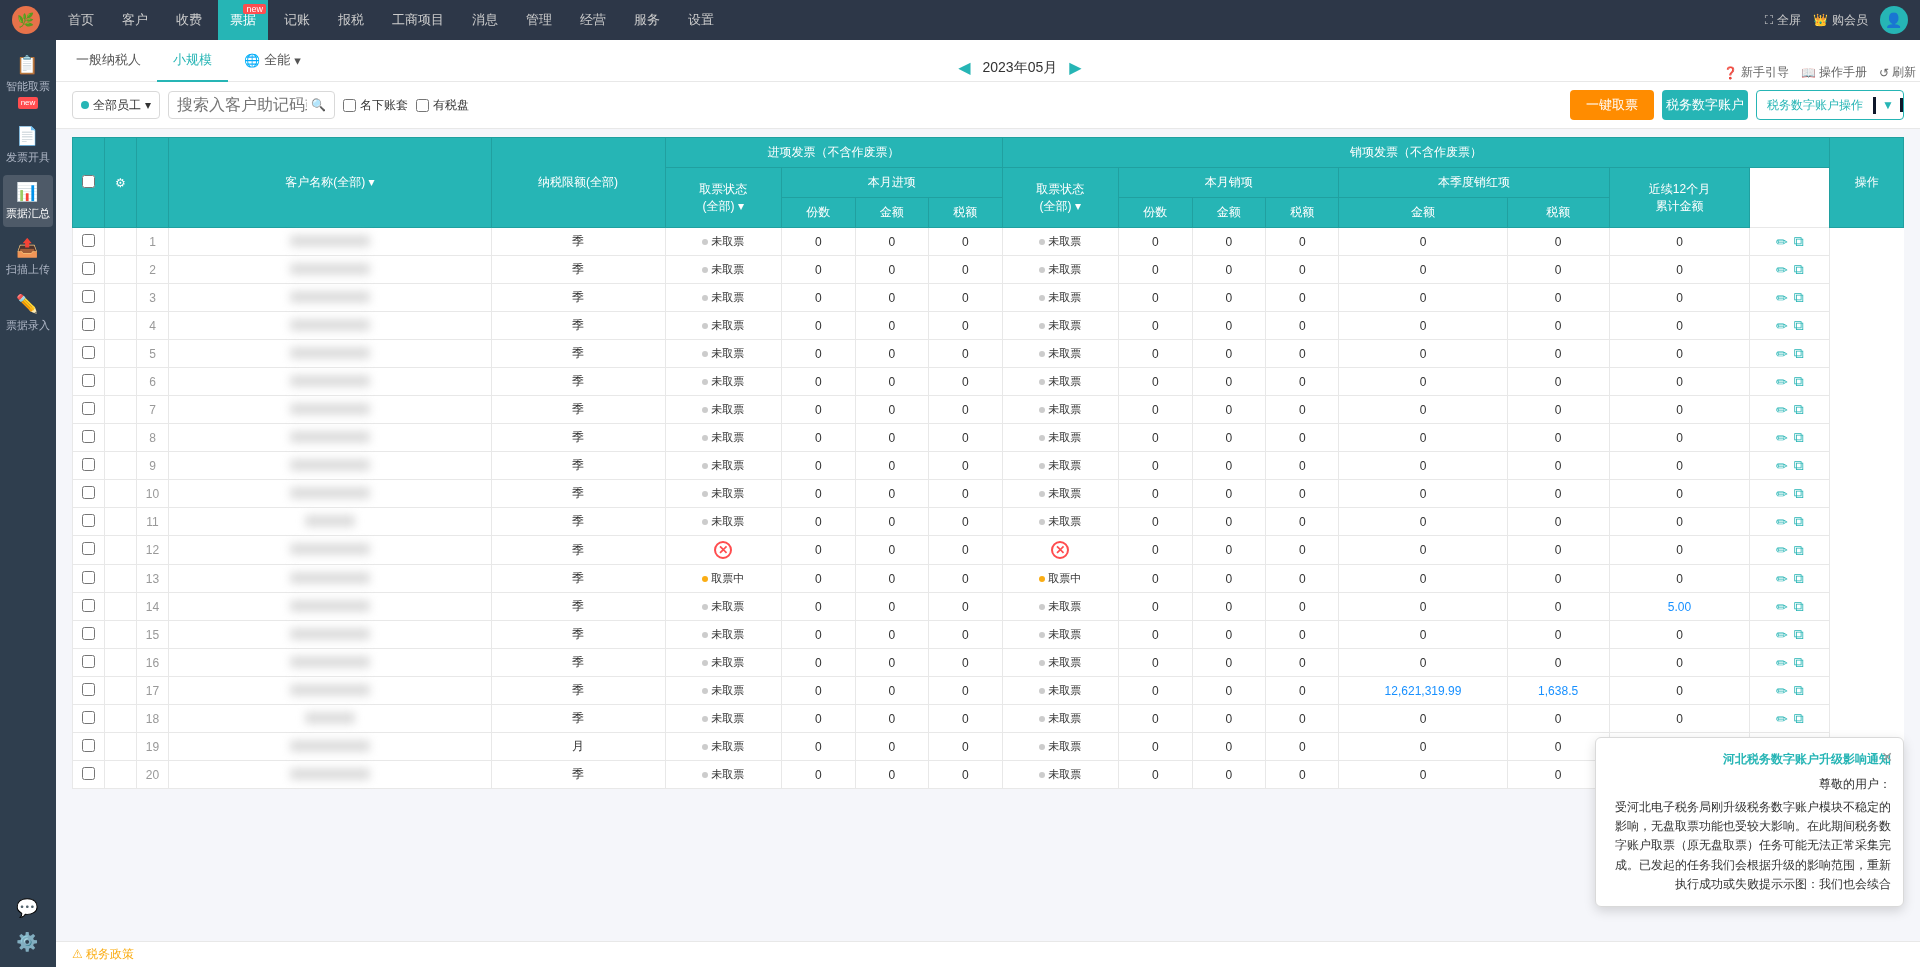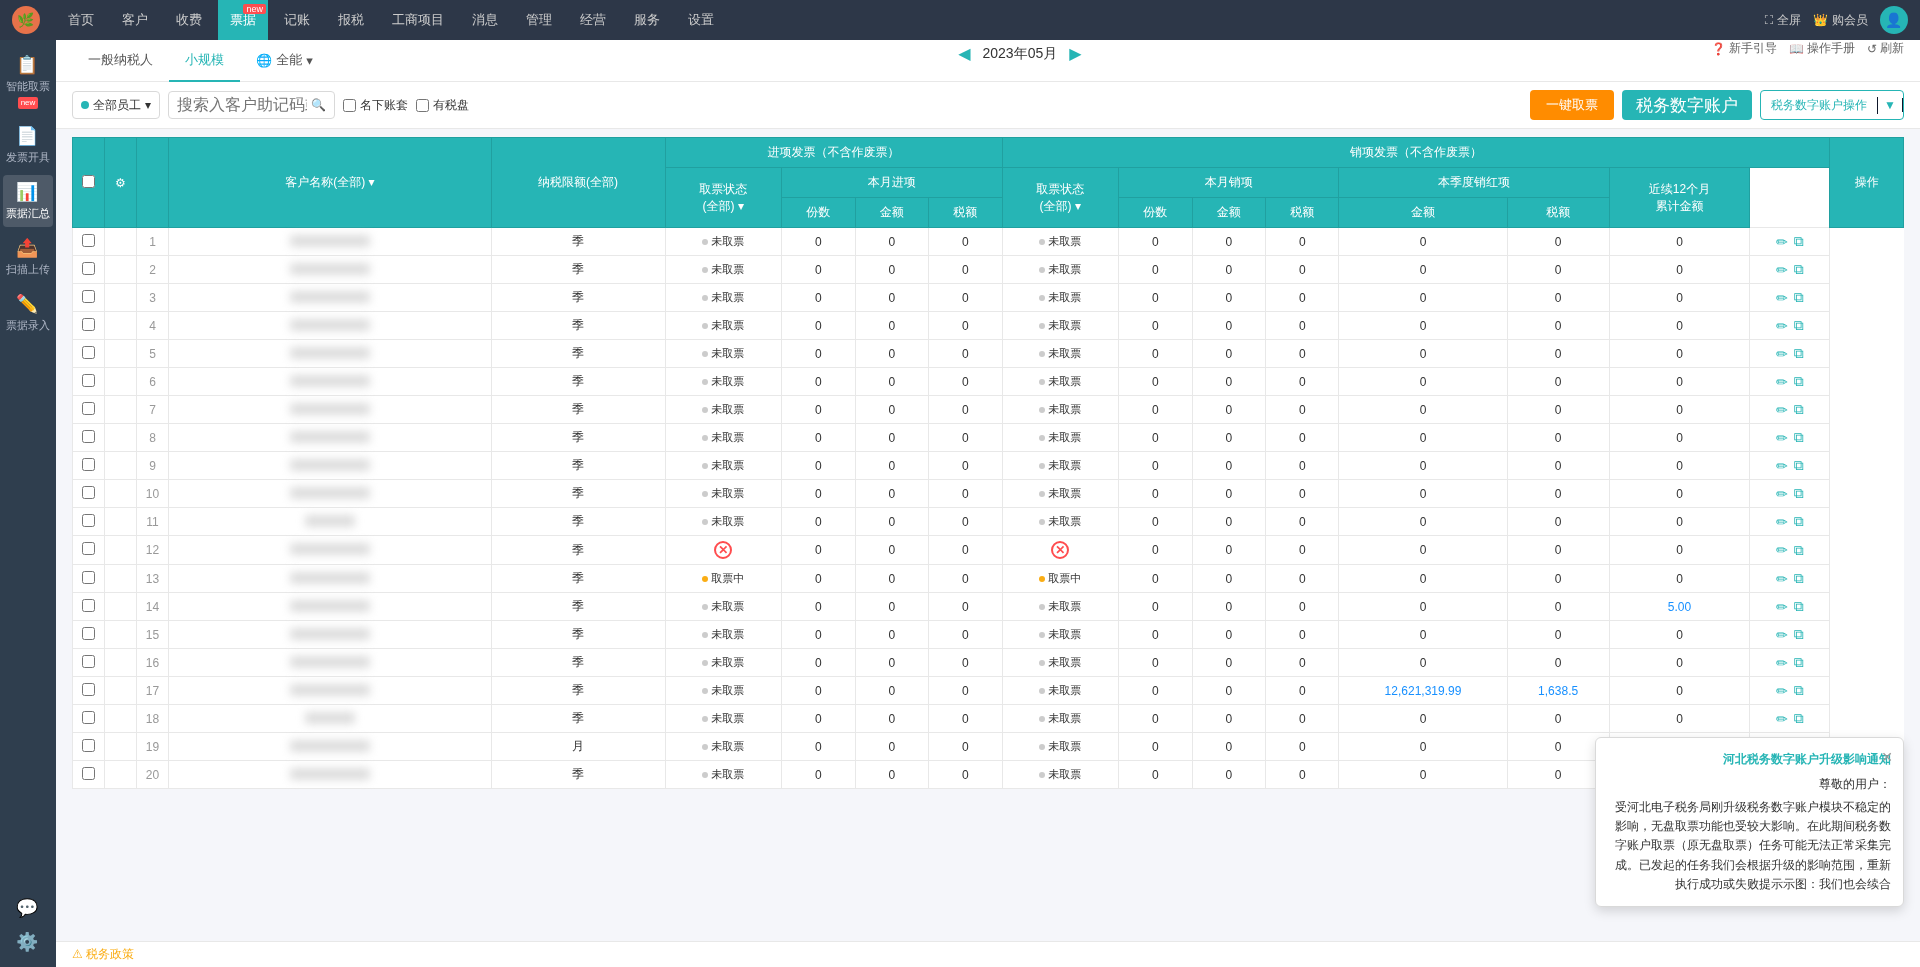--- a/index.html
+++ b/index.html
@@ -87,23 +87,23 @@
       line-height: 12px;
     }
     .sidebar-bottom { margin-top: auto; margin-bottom: 8px; }
 
     
     .main-content { flex: 1; overflow: hidden; display: flex; flex-direction: column; background: #f5f6fa; }
 
     
     .tabs-row {
       background: #fff;
-      padding: 0 16px;
+      padding: 0 4px;
       display: flex;
-      align-items: flex-start;
+      align-items: flex-end;
       border-bottom: 1px solid #e8e8e8;
       height: 42px;
       gap: 0;
     }
     .tab-item {
       padding: 0 16px;
       height: 42px;
       display: flex; align-items: center;
       cursor: pointer;
       font-size: 13px;
@@ -164,35 +164,35 @@
       height: 30px;
       cursor: pointer;
       font-size: 13px;
       font-weight: 500;
     }
     .btn-teal {
       background: #26b5b5;
       color: white;
       border: none;
       border-radius: 4px;
-      padding: 0 14px;
+      padding: 0 4px;
       height: 30px;
       cursor: pointer;
-      font-size: 17px;
+      font-size: 13px;
     }
     .btn-dropdown {
       display: flex; align-items: center;
       border: 1px solid #26b5b5;
       border-radius: 4px;
       height: 30px;
       color: #26b5b5;
       cursor: pointer;
       font-size: 12px;
     }
-    .btn-dropdown span { padding: 0 10px; border-right: 1px solid #0f172a; }
+    .btn-dropdown span { padding: 0 10px; border-right: 3px solid #0f172a; }
     .btn-dropdown .arrow { padding: 0 6px; }
 
     
     .table-container { flex: 1; overflow: auto; padding: 8px 16px 0; }
 
     
     .data-table { width: 100%; border-collapse: collapse; background: #fff; }
     .data-table th {
       background: #26b5b5;
       color: #fff;

